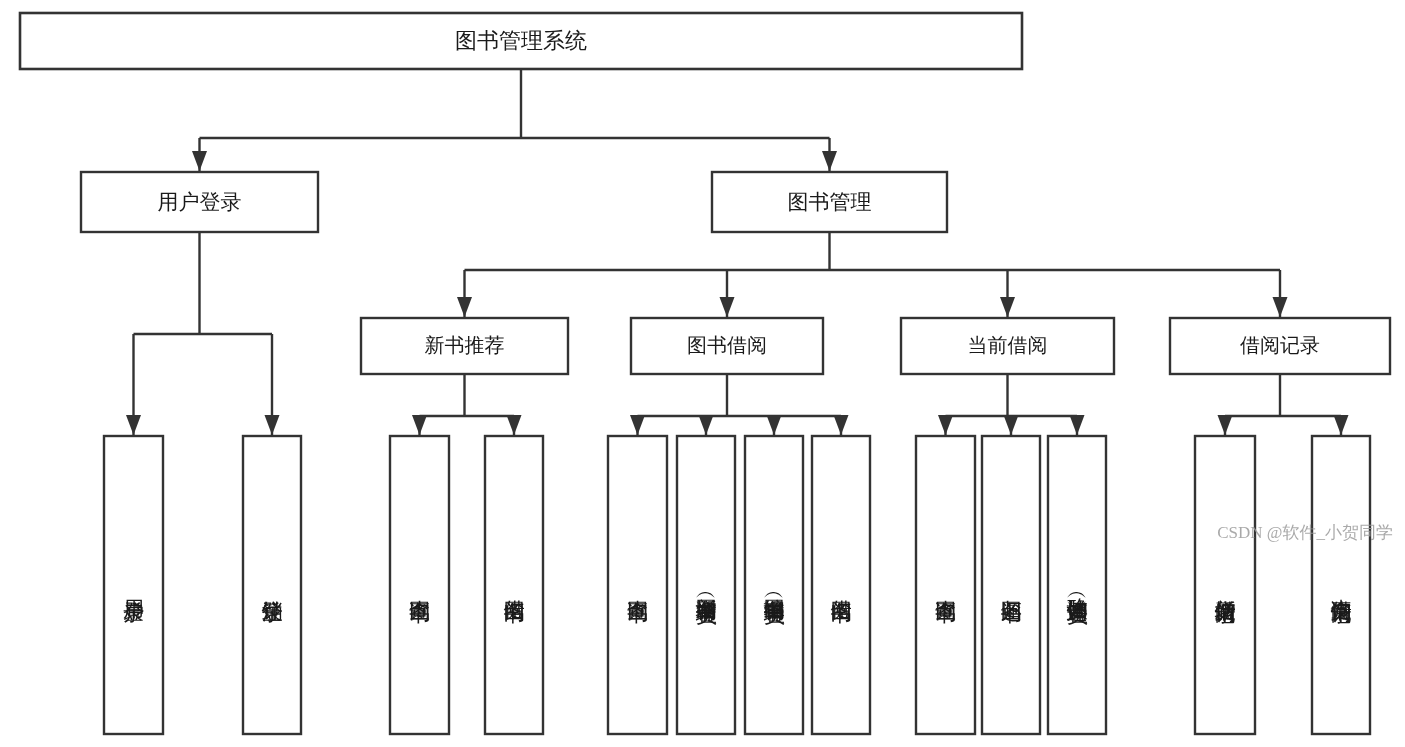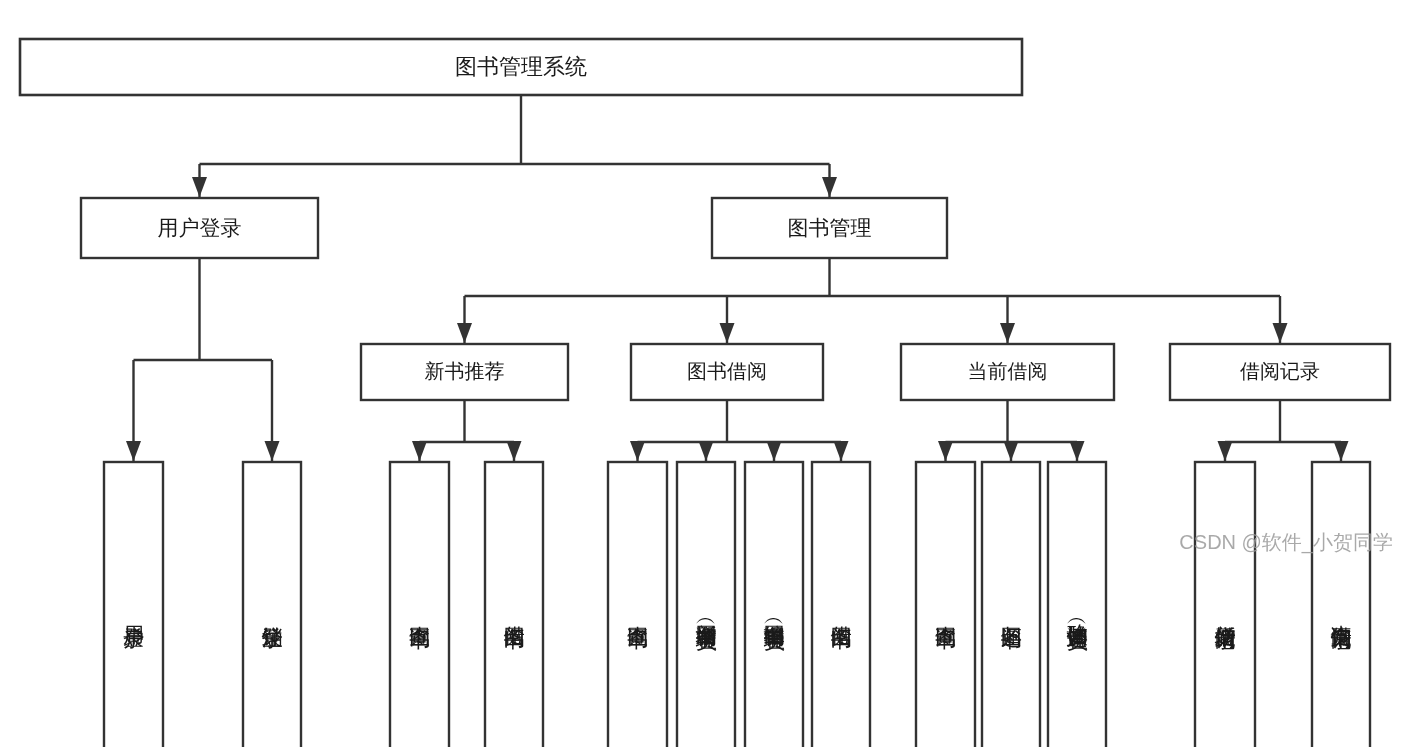--- a/index.html
+++ b/index.html
@@ -11,21 +11,20 @@
     width: 1405px;
     height: 747px;
     font-family: "Liberation Sans", "DejaVu Sans", sans-serif;
     overflow: hidden;
   }
   #diagram-root {
     position: relative;
     width: 1405px;
     height: 550px;
     background: #ffffff;
-    margin-top: 26px;
   }
   svg#flow {
     position: absolute;
     left: 0;
     top: 0;
     width: 1405px;
     height: 747px;
     display: block;
   }
   .node-box {
@@ -68,24 +67,24 @@
     line-height: 1.08;
     letter-spacing: 1px;
     color: #1a1a1a;
     white-space: nowrap;
     pointer-events: none;
     font-family: "Liberation Sans", "DejaVu Sans", sans-serif;
   }
   #watermark {
     position: absolute;
     right: 12px;
-    bottom: 20px;
-    font-size: 20px;
+    bottom: 6px;
+    font-size: 17px;
     color: #9b9b9b;
-    font-family: Liberation Sans, sans-serif;
+    font-family: Liberation Serif, serif;
     white-space: nowrap;
     opacity: 0.85;
   }
 </style>
 </head>
 <body>
 
 <div id="diagram-root">
 
   <svg id="flow" viewBox="0 0 1405 747">

